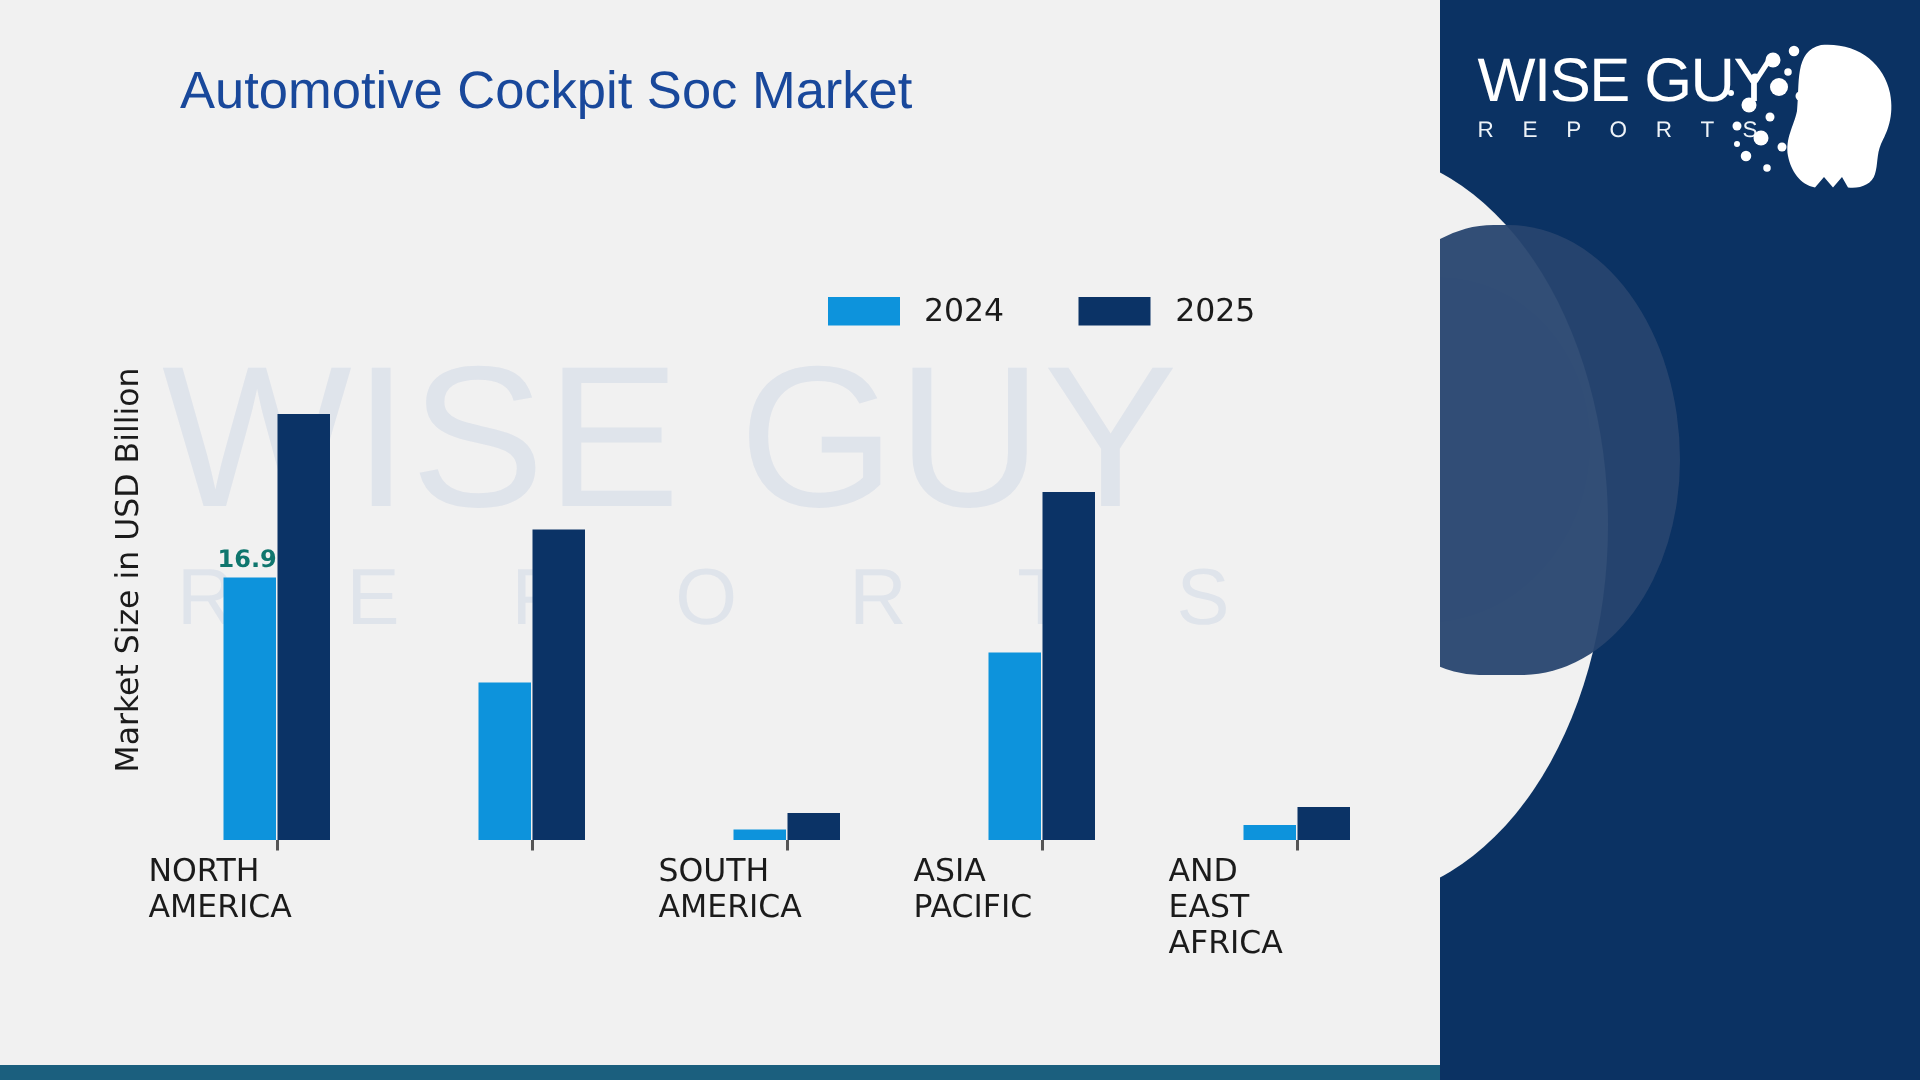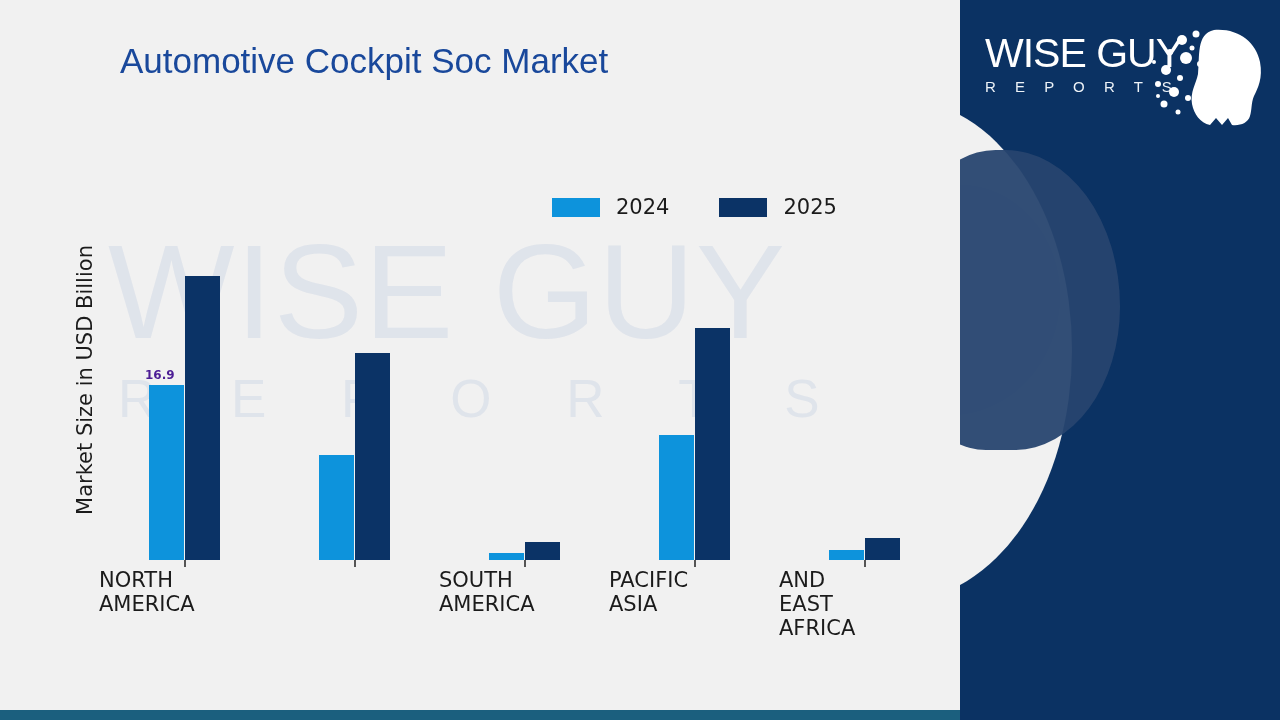--- a/index.html
+++ b/index.html
@@ -84,22 +84,22 @@
     font-family:"DejaVu Sans", sans-serif; font-size:21px; color:#1b1b1b;
     margin-left:16px; margin-right:50px;
   }
   .plot { position:absolute; left:0; top:0; width:960px; height:560px; }
   .group { position:absolute; bottom:0; }
   .bar { position:absolute; bottom:0; width:35px; }
   .bar.b2024 { background:#0d93dc; left:0; }
   .bar.b2032 { background:#0b3366; left:36px; }
   .dlabel {
     position:absolute; left:-3px;
-    font-family:"DejaVu Sans", sans-serif; font-size:12px; font-weight:bold;
-    color:#4c1d95; white-space:nowrap;
+    font-family:"DejaVu Sans", sans-serif; font-size:16px; font-weight:bold;
+    color:#0f766e; white-space:nowrap;
   }
   .tick { position:absolute; top:560px; width:2px; height:7px; background:#555; }
   .cat-label {
     position:absolute; top:568px; width:170px; text-align:left;
     font-family:"DejaVu Sans", sans-serif; font-size:21px; color:#1b1b1b;
     line-height:24px;
   }
 </style>
 </head>
 <body>
@@ -154,22 +154,22 @@
         <div>AMERICA</div>
       </div>
       <div class="tick" style="left: 354px;"></div>
       <div class="tick" style="left: 524px;"></div>
       <div class="cat-label" style="left: 439px;">
         <div>SOUTH</div>
         <div>AMERICA</div>
       </div>
       <div class="tick" style="left: 694px;"></div>
       <div class="cat-label" style="left: 609px;">
+        <div>ASIA</div>
         <div>PACIFIC</div>
-        <div>ASIA</div>
       </div>
       <div class="tick" style="left: 864px;"></div>
       <div class="cat-label" style="left: 779px;">
         <div>AND</div>
         <div>EAST</div>
         <div>AFRICA</div>
       </div>
     </div>
 
   <div class="right-panel">

